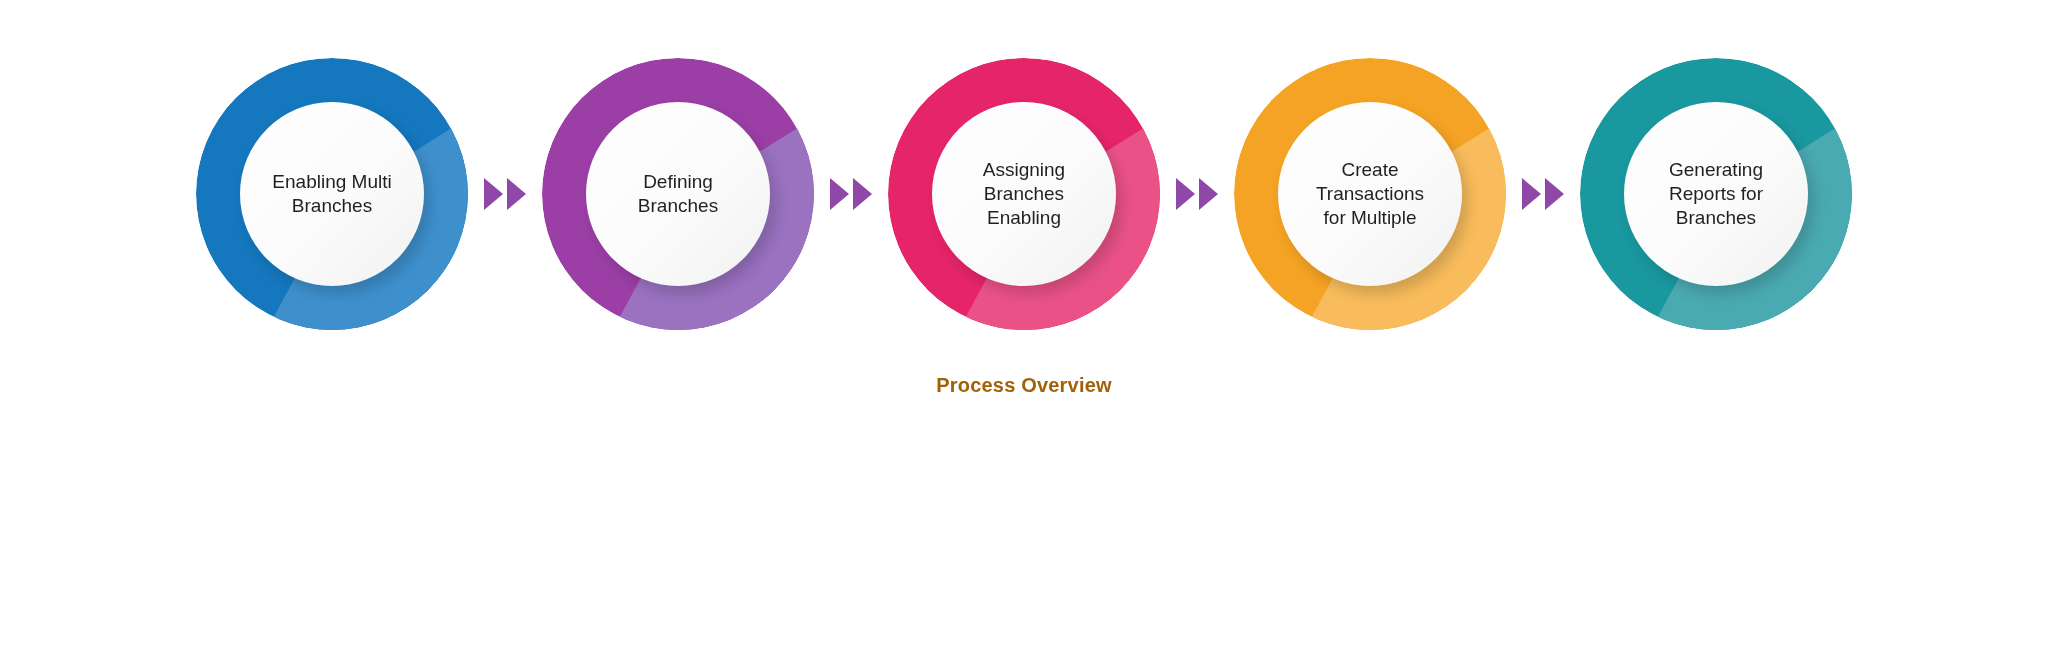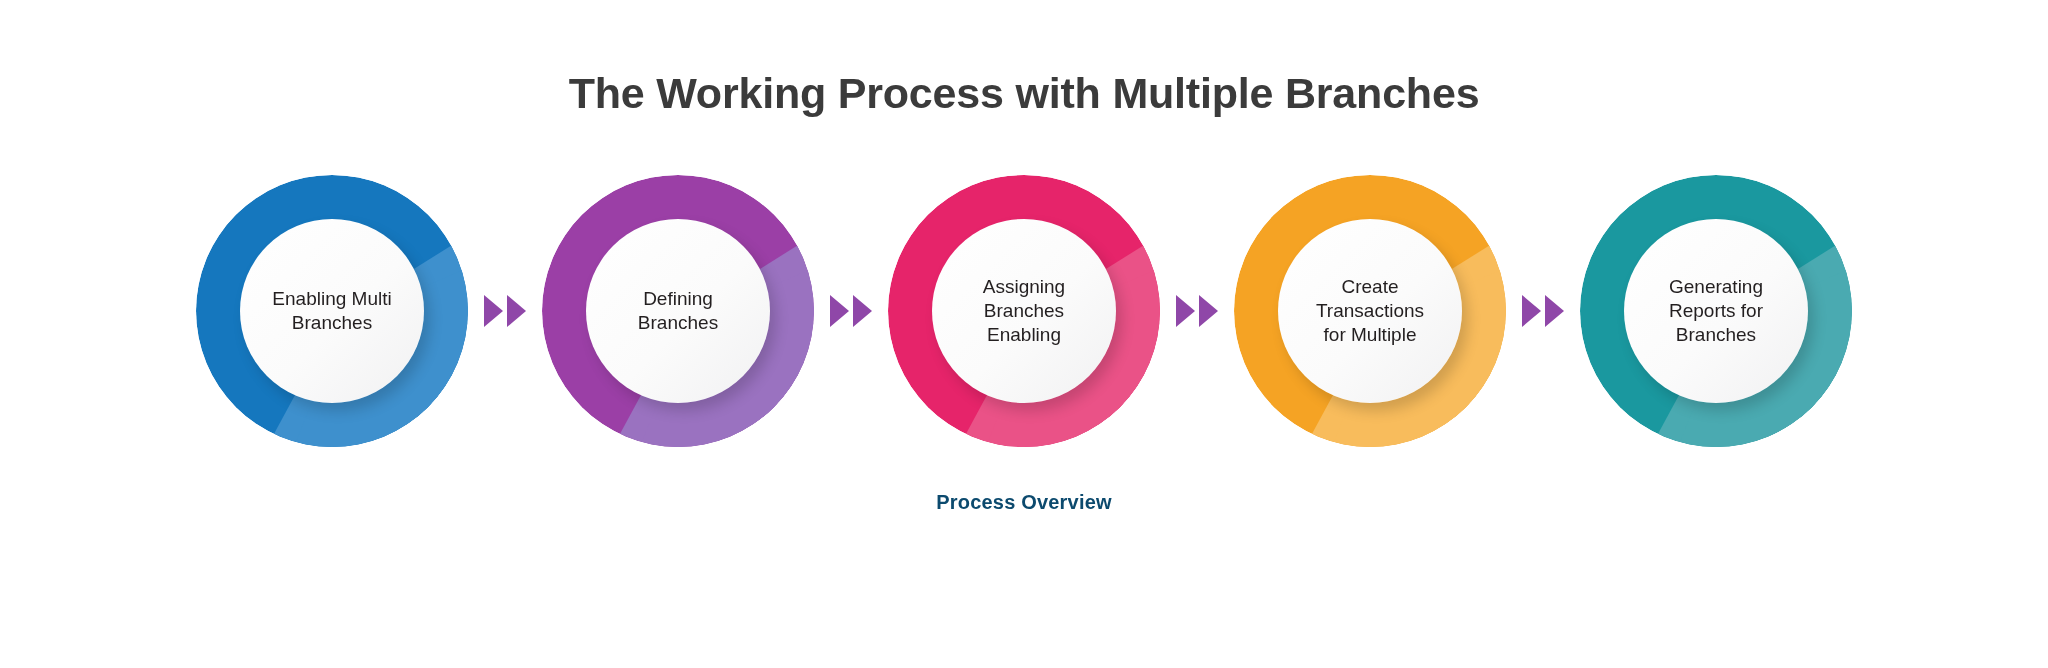--- a/index.html
+++ b/index.html
@@ -138,21 +138,20 @@
     color: #3b3b3b;
     letter-spacing: 0.2px;
     text-align: center;
   }
 </style>
 </head>
 <body>
 
 <div class="canvas" style="background: rgb(255, 255, 255);">
 
-  <div class="title" style="color: rgb(59, 59, 59);">The Working Process with Multiple Branches</div>
 
   <div class="flow">
 
     <div class="node">
       <div class="ring">
         <div class="ring-base" style="background: rgb(21, 119, 190);"></div>
         <div class="ring-shade" style="background: rgb(62, 144, 205); mix-blend-mode: normal; opacity: 1;"></div>
         <div class="ring-shade2" style="background: rgb(62, 144, 205); opacity: 1;"></div>
       </div>
       <div class="inner">
@@ -227,15 +226,15 @@
       </div>
       <div class="inner">
         <div class="node-label">Generating
 Reports for
 Branches</div>
       </div>
     </div>
 
   </div>
 
-  <div class="caption" style="color: #0c4a6e;">Process Overview</div>
+  <div class="caption" style="color: #a16207;">Process Overview</div>
 
 </div>
 
 </body></html>

